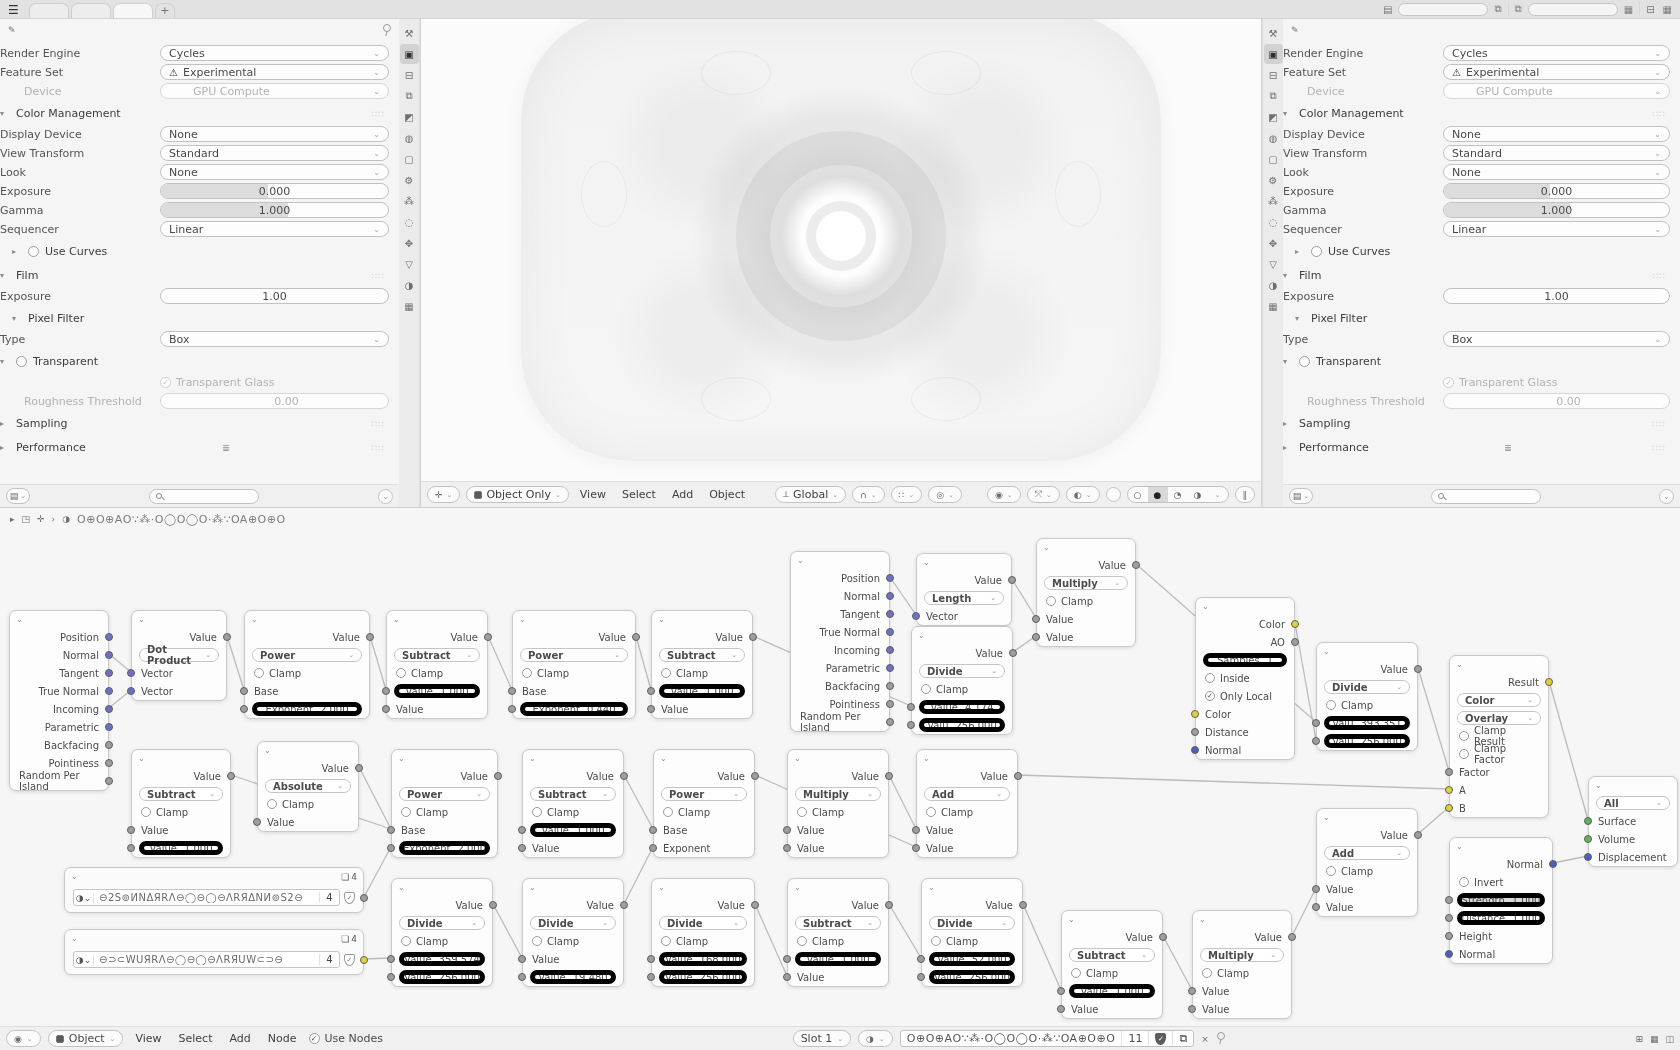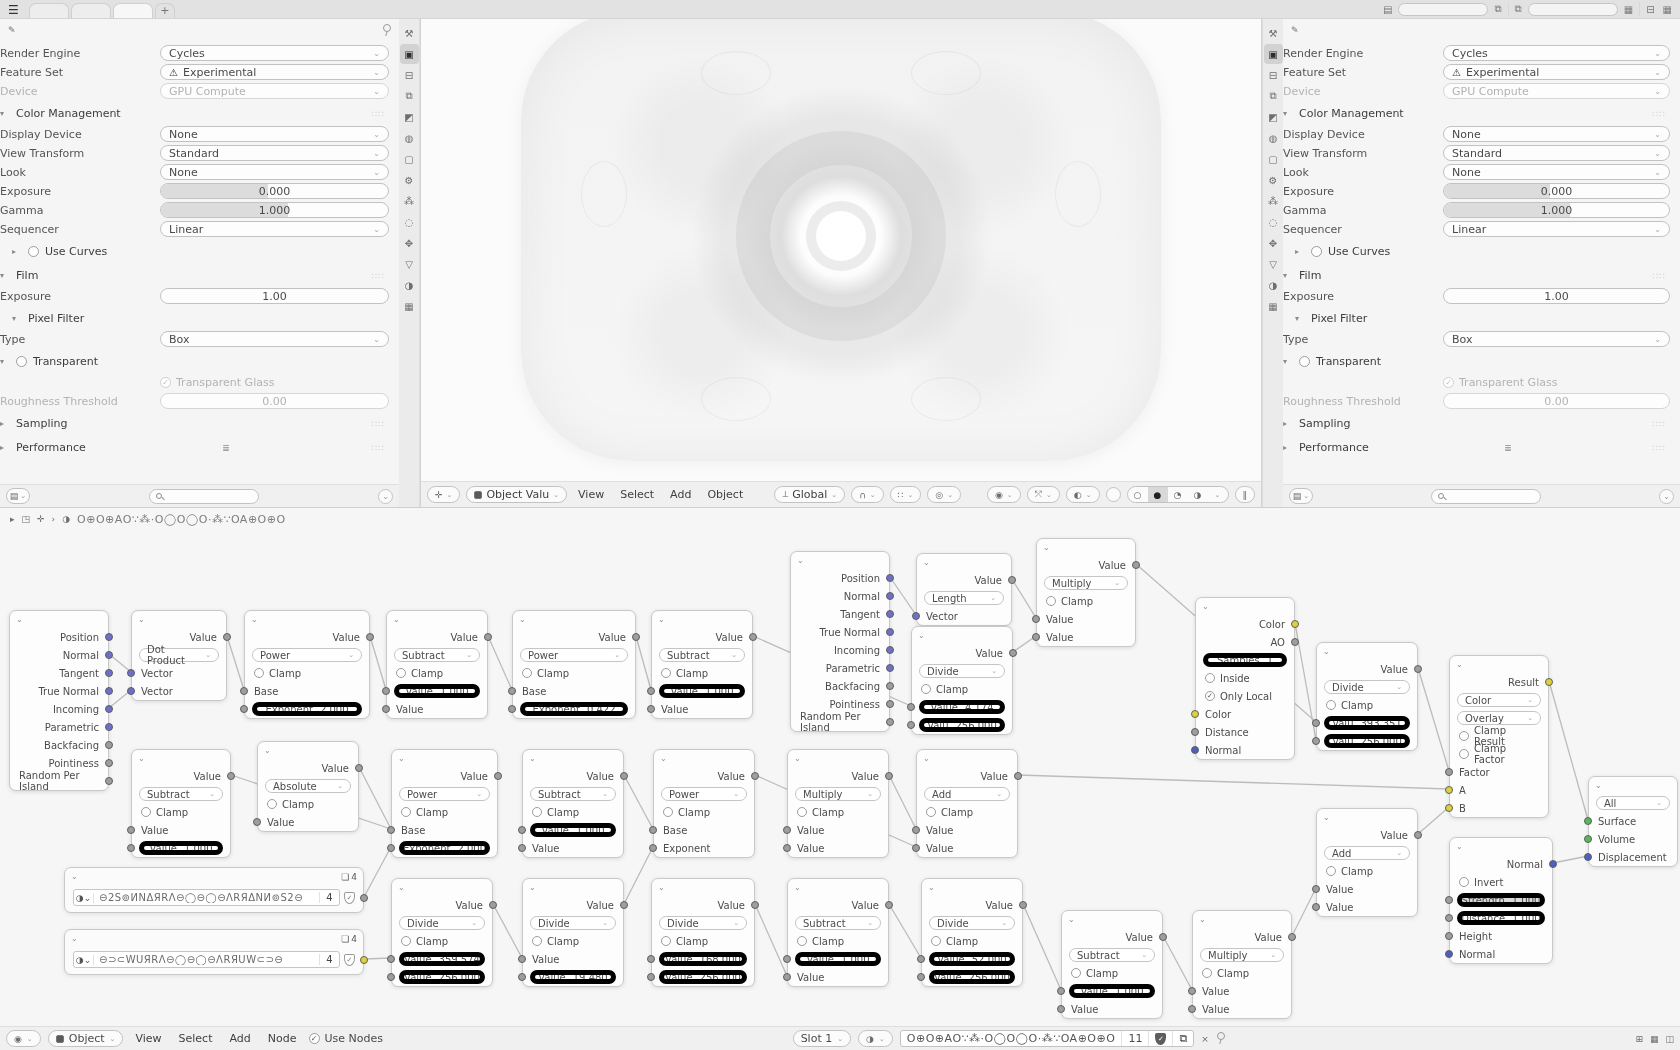--- a/index.html
+++ b/index.html
@@ -23,21 +23,21 @@
 
   
   .props { width:420px; background:#f5f5f5; display:flex; position:relative; border-top:1px solid #d4d4d4; }
   .props.right { width:418px; }
   .props-col { flex:1; display:flex; flex-direction:column; overflow:hidden; }
   .props-head { height:22px; display:flex; align-items:center; padding:0 8px; }
   .props-head .spacer { flex:1; }
   .props-body { flex:1; padding:2px 10px 0 0; }
   .prow { display:grid; grid-template-columns:150px 1fr; gap:10px; align-items:center; height:18px; margin:1px 0; }
   .prow .plabel { color:#555; white-space:nowrap; }
-  .prow.dim .plabel, .prow.dim .pval { color:#b3b3b3; }
+  .prow.dim .plabel, .prow.dim .pval { color:#b3b3b3;padding-left:24px; }
   .prow.dim .pill { border-color:#d6d6d6; }
   .pill { position:relative; height:16px; border:1px solid #c2c2c2; border-radius:9px; background:#fdfdfd;
     display:flex; align-items:center; padding:0 8px; overflow:hidden; }
   .pill .chev { margin-left:auto; color:#a9a9a9; font-size:8px; }
   .pill.center { justify-content:center; }
   .pill .fill { position:absolute; left:0; top:0; bottom:0; background:#dcdcdc; }
   .pill .cval { position:relative; width:100%; text-align:center; }
   .warn-ic { color:#3c3c3c; margin-right:5px; font-size:10px; }
   .sec { display:flex; align-items:center; gap:6px; height:21px; margin-top:3px; color:#3d3d3d; }
   .sec .schev { color:#8b8b8b; font-size:8px; width:10px; }
@@ -112,21 +112,21 @@
   .nhead .hr { margin-left:auto; display:flex; align-items:center; gap:2px; color:#555; font-size:9px; }
   .nrow { height:18px; display:flex; align-items:center; padding:0 9px; position:relative; }
   .nrow.out { justify-content:flex-end; }
   .sock { width:8px; height:8px; border-radius:50%; border:1px solid #5f5f5f; background:#9e9e9e;
     position:absolute; top:50%; }
   .sock.o { right:-5px; transform:translateY(-50%); }
   .sock.i { left:-5px; transform:translateY(-50%); }
   .sock.p { background:#6f6fc9; } .sock.y { background:#ddd23d; } .sock.gr { background:#58b858; }
   .sock.b { background:#4a5fc0; }
   .nsel { flex:1; height:14px; border:1px solid #c5c5c5; border-radius:8px; background:#fff;
-    display:flex; align-items:center; padding:0 7px; margin:0 -2px; }
+    display:flex; align-items:center; padding:0 7px; margin:0 -2px;font-weight:bold; }
   .nsel .chev { margin-left:auto; color:#aaa; font-size:7px; }
   .nfield { flex:1; height:14px; border:5px solid #000000; border-radius:8px; background:#fff;
     display:flex; align-items:center; justify-content:center; gap:7px; margin:0 -2px; position:relative; overflow:hidden; }
   .nfield .ffill { position:absolute; left:0; top:0; bottom:0; background:#d9d9d9; }
   .nfield span { position:relative; }
   .ncheck { display:flex; align-items:center; gap:5px; }
   .ncheck .chk { width:10px; height:10px; font-size:7px; }
   .ngroup { position:absolute; background:#fbfbfb; border:1px solid #c9c9c9; border-radius:7px;
     box-shadow:0 1px 4px rgba(0,0,0,0.10); font-size:10px; }
   .ngrow { display:flex; align-items:center; gap:4px; margin:4px 8px 6px 8px; }
@@ -356,21 +356,21 @@
         <div class="vp-blob" style="right:180px;bottom:40px;width:70px;height:44px;"></div>
       </div>
     </div>
     <div class="vp-head">
       <div class="pillbtn">
           <span class="mini-ic">✛</span>
           <span style="font-size:7px;color:#999">⌄</span>
         </div>
       <div class="pillbtn">
           <span class="sq"></span>
-          <span>Object Valu</span>
+          <span>Object Only</span>
           <span style="font-size:7px;color:#999">⌄</span>
         </div>
       <span class="vmenu">View</span>
       <span class="vmenu">Select</span>
       <span class="vmenu">Add</span>
       <span class="vmenu">Object</span>
       <span class="spacer"></span>
       <div class="pillbtn">
           <span class="mini-ic">⟂</span>
           <span>Global</span>
@@ -859,21 +859,21 @@
           </span>
         </div>
         <div class="nrow">
           <span class="sock i g"></span>
           <span>Base</span>
         </div>
         <div class="nrow">
           <span class="sock i g"></span>
           <div class="nfield">
             <span>Exponent</span>
-            <span>0.422</span>
+            <span>0.440</span>
           </div>
         </div>
       </div>
       <div class="node" style="left: 522px; top: 241px; width: 102px;">
         <div class="nhead">
           <span>⌄</span>
         </div>
         <div class="nrow out">
           <span>Value</span>
           <span class="sock o g"></span>

